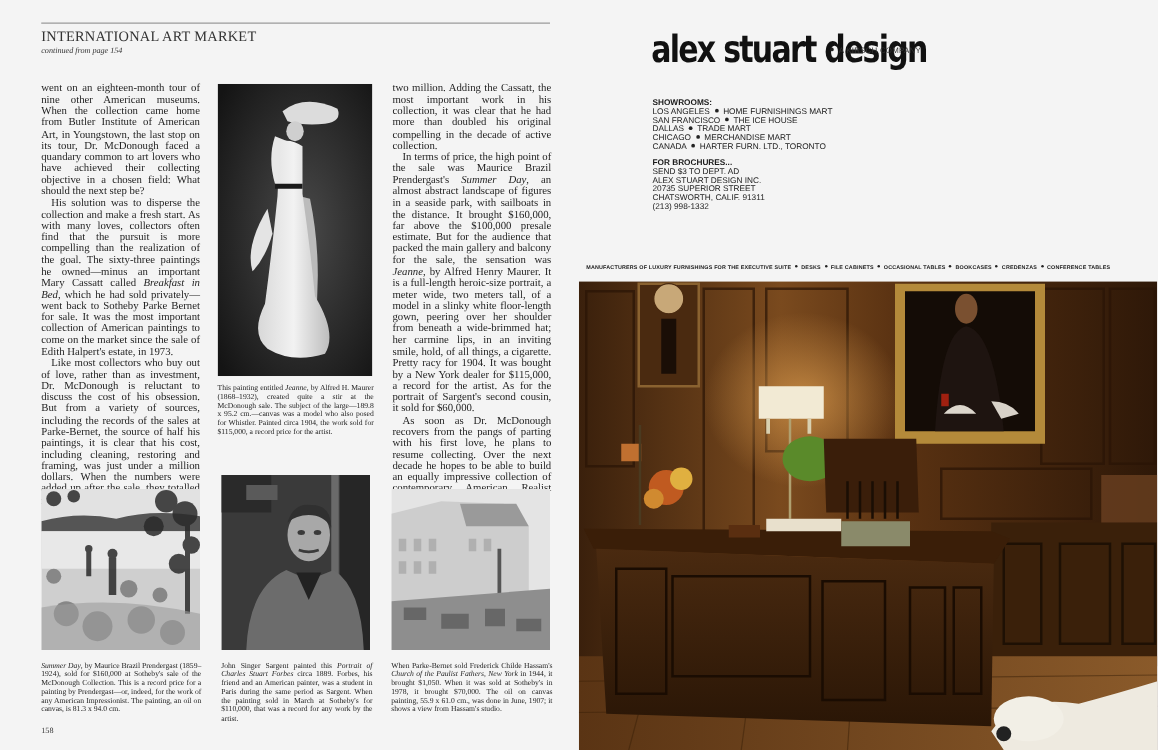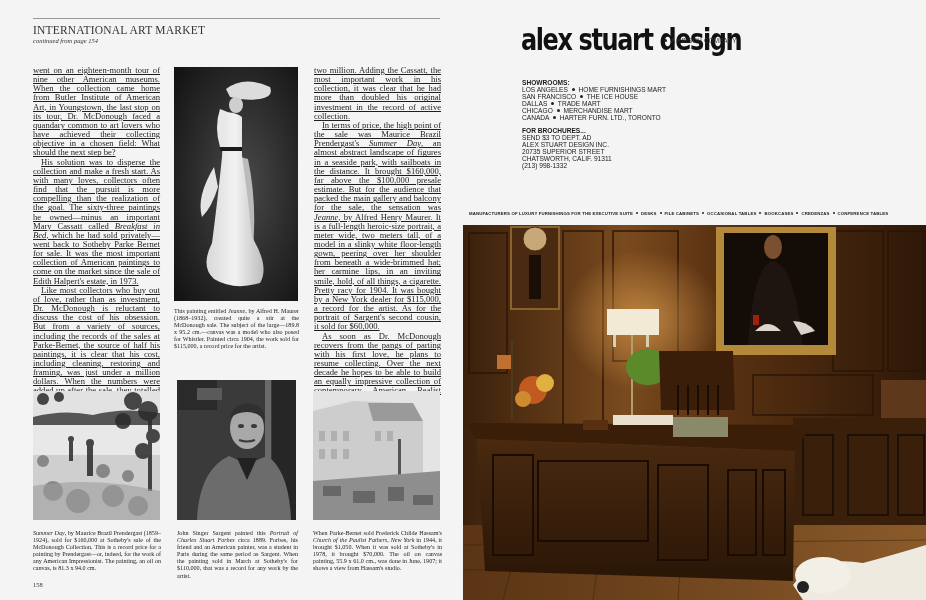--- a/index.html
+++ b/index.html
@@ -8,21 +8,21 @@
 
   .spread { position:absolute; left:0; top:0; width:788px; height:600px; }
   .abs { position:absolute; }
 
   
   .top-rule { left:33px; top:18px; width:407px; height:1px; background:#9a9a9a; }
   .section-title { left:33px; top:24px; font-size:11.5px; letter-spacing:0.2px; color:#333; }
   .continued { left:33px; top:37px; font-size:6.5px; font-style:italic; color:#333; }
 
   .body-col { font-size:8.6px; line-height:9.15px; text-align:justify; color:#1e1e1e; }
-  .body-col p { text-indent:0;text-decoration:underline; }
+  .body-col p { text-indent:0; }
   .body-col p + p { text-indent:8px; }
   .body-col i { font-style:italic; }
   .col1 { left:33px; top:66px; width:127px; }
   .col3 { left:314px; top:66px; width:127px; }
 
   .photo { overflow:hidden; }
   .caption { font-size:6.1px; line-height:7.1px; text-align:justify; color:#222; }
   .caption i { font-style:italic; }
 
   .page-number { left:33px; top:581px; font-size:6.5px; color:#333; }
@@ -84,21 +84,21 @@
       <rect x="46" y="80" width="22" height="4" fill="#1a1a1a"></rect>
 
       <path d="M40 100 Q22 130 28 150 Q38 140 44 120 Z" fill="#e4e4e4"></path>
     </svg>
   </div>
   <div class="abs caption" style="left:174px; top:308px; width:125px;">
     <span>This painting entitled </span><i>Jeanne</i><span>, by Alfred H. Maurer (1868–1932), created quite a stir at the McDonough sale. The subject of the large—189.8 x 95.2 cm.—canvas was a model who also posed for Whistler. Painted circa 1904, the work sold for $115,000, a record price for the artist.</span>
   </div>
 
   <div class="abs body-col col3">
-    <p><span>two million. Adding the Cassatt, the most important work in his collection, it was clear that he had more than doubled his original investment in the record of active collection.</span></p>
+    <p><span>two million. Adding the Cassatt, the most important work in his collection, it was clear that he had more than doubled his original compelling in the decade of active collection.</span></p>
     <p><span>In terms of price, the high point of the sale was Maurice Brazil Prendergast's</span> <i>Summer Day</i><span>, an almost abstract landscape of figures in a seaside park, with sailboats in the distance. It brought $160,000, far above the $100,000 presale estimate. But for the audience that packed the main gallery and balcony for the sale, the sensation was</span> <i>Jeanne</i><span>, by Alfred Henry Maurer. It is a full-length heroic-size portrait, a meter wide, two meters tall, of a model in a slinky white floor-length gown, peering over her shoulder from beneath a wide-brimmed hat; her carmine lips, in an inviting smile, hold, of all things, a cigarette. Pretty racy for 1904. It was bought by a New York dealer for $115,000, a record for the artist. As for the portrait of Sargent's second cousin, it sold for $60,000.</span></p>
     <p><span>As soon as Dr. McDonough recovers from the pangs of parting with his first love, he plans to resume collecting. Over the next decade he hopes to be able to build an equally impressive collection of contemporary American Realist paintings. □</span></p>
   </div>
 
   <div class="abs photo" style="left:33px; top:391px; width:127px; height:129px;">
     <svg width="127" height="129" viewBox="0 0 127 129">
       <rect width="127" height="129" fill="#cfcfcf"></rect>
       <rect y="0" width="127" height="26" fill="#e2e2e2"></rect>
       <path d="M0 26 Q30 18 60 24 Q90 16 127 22 L127 34 L0 34 Z" fill="#555"></path>
       <rect y="34" width="127" height="30" fill="#e8e8e8"></rect>

